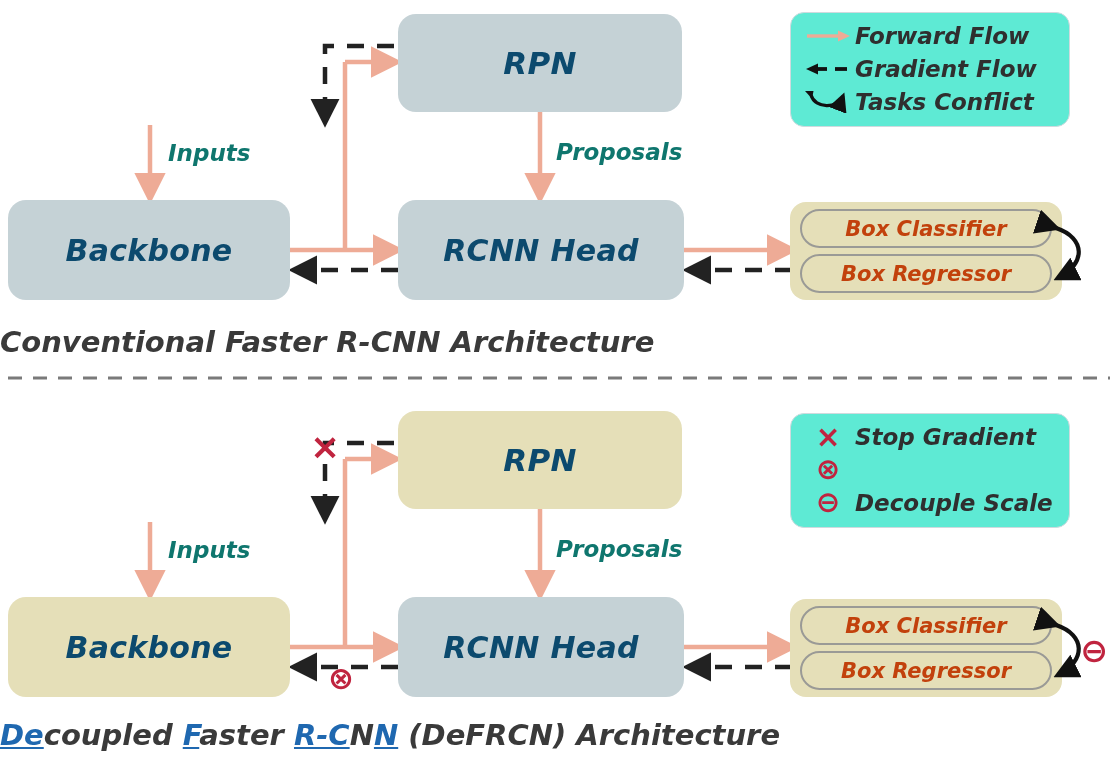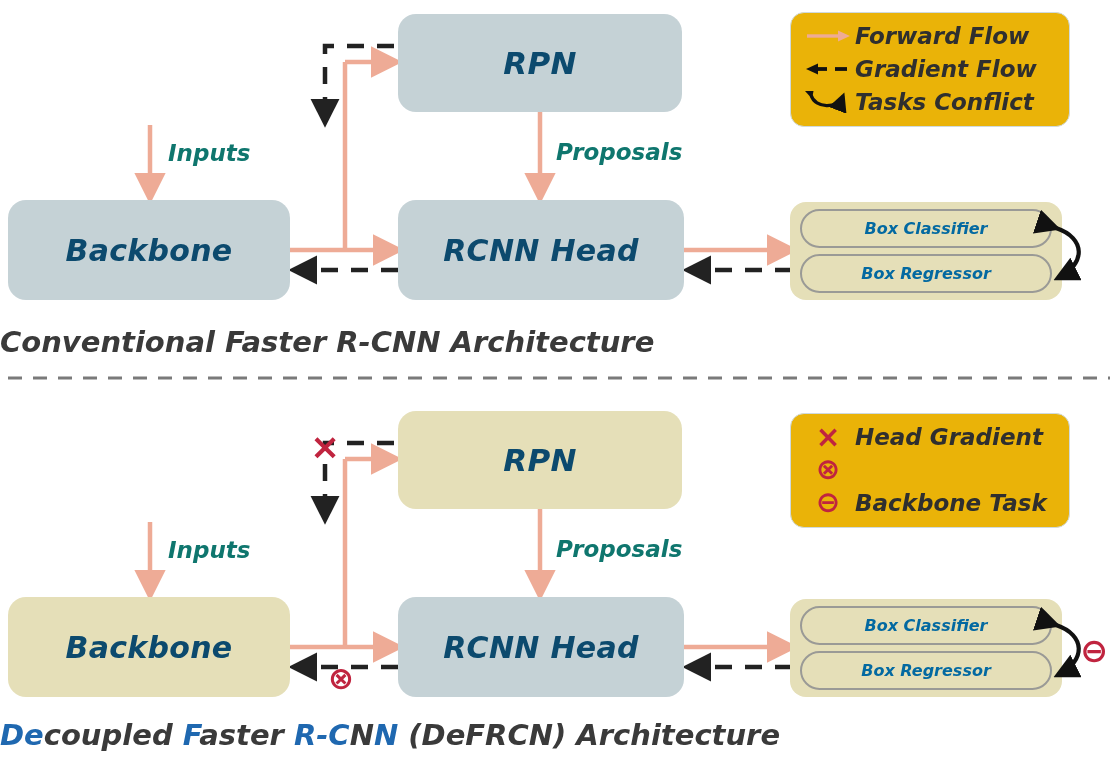--- a/index.html
+++ b/index.html
@@ -15,35 +15,35 @@
   .node .lbl{font-style:italic;font-weight:bold;color:#0c4a6e;letter-spacing:.3px;
              font-family:"DejaVu Sans",sans-serif;white-space:nowrap;}
   .c-blue{background:#c5d2d6;}
   .c-khaki{background:#e5dfb8;}
 
   .headgroup{position:absolute;z-index:4;background:#e5dfb8;border-radius:16px;
              display:flex;flex-direction:column;justify-content:center;align-items:center;
              box-sizing:border-box;padding:7px 10px;gap:6px;}
   .pill{width:100%;height:40px;border:2.5px solid #9a9a96;border-radius:20px;
         background:#e5dfb8;display:flex;align-items:center;justify-content:center;box-sizing:border-box;}
-  .pill span{font-style:italic;font-weight:bold;font-size:16px;color:#0369a1;white-space:nowrap;}
+  .pill span{font-style:italic;font-weight:bold;font-size:21px;color:#c2410c;white-space:nowrap;}
 
   .flowlabel{position:absolute;z-index:5;font-style:italic;font-weight:bold;font-size:23px;
              color:#0f766e;white-space:nowrap;}
 
   .legend{position:absolute;z-index:5;border:1.6px solid #cfdade;border-radius:14px;
-          background:#eab308;box-sizing:border-box;padding:6px 14px 6px 10px;}
+          background:#5eead4;box-sizing:border-box;padding:6px 14px 6px 10px;}
   .legrow{display:flex;align-items:center;height:33px;}
   .legicon{width:54px;display:flex;align-items:center;justify-content:center;flex:none;}
   .legtxt{font-style:italic;font-weight:bold;font-size:23px;color:#2f2f2f;white-space:nowrap;}
   .sym{font-weight:bold;color:#c0243f;line-height:1;}
 
   .caption{position:absolute;z-index:5;width:100%;text-align:left;
            font-style:italic;font-weight:bold;font-size:29px;color:#3a3a3a;white-space:nowrap;}
-  .cap-blue{color:#1f68b0;}
+  .cap-blue{color:#1f68b0;text-decoration:underline;}
 
   .marksym{position:absolute;z-index:7;color:#c0243f;font-weight:bold;line-height:1;
            display:flex;align-items:center;justify-content:center;}
 </style>
 </head>
 <body>
 
 <div id="stage">
 
   <svg class="layer under" viewBox="0 0 1118 768">
@@ -171,27 +171,27 @@
           <path d="M6,4 C10,18 33,18 38,5" fill="none" stroke="#111111" stroke-width="3.2" marker-start="url(#curv)" marker-end="url(#curv)"></path>
         </svg>
       </div>
       <span class="legtxt">Tasks Conflict</span>
     </div>
   </div>
 
   <div class="legend" style="left:790px;top:413px;width:280px;height:115px;">
     <div class="legrow">
       <span class="legicon sym" style="font-size:30px;">×</span>
-      <span class="legtxt">Head  Gradient</span>
+      <span class="legtxt">Stop  Gradient</span>
     </div>
     <div class="legrow">
       <span class="legicon sym" style="font-size:29px;">⊗</span>
     </div>
     <div class="legrow">
       <span class="legicon sym" style="font-size:29px;">⊖</span>
-      <span class="legtxt">Backbone Task</span>
+      <span class="legtxt">Decouple Scale</span>
     </div>
   </div>
 
   <div class="caption" style="top:325px;left:0;">Conventional Faster R-CNN Architecture</div>
   <div class="caption" id="bottom-caption" style="top:718px;left:0;"><span class="cap-blue">De</span><span>coupled </span><span class="cap-blue">F</span><span>aster </span><span class="cap-blue">R-C</span><span>N</span><span class="cap-blue">N</span><span> (DeFRCN) Architecture</span></div>
 
 </div>
 
 </body></html>

